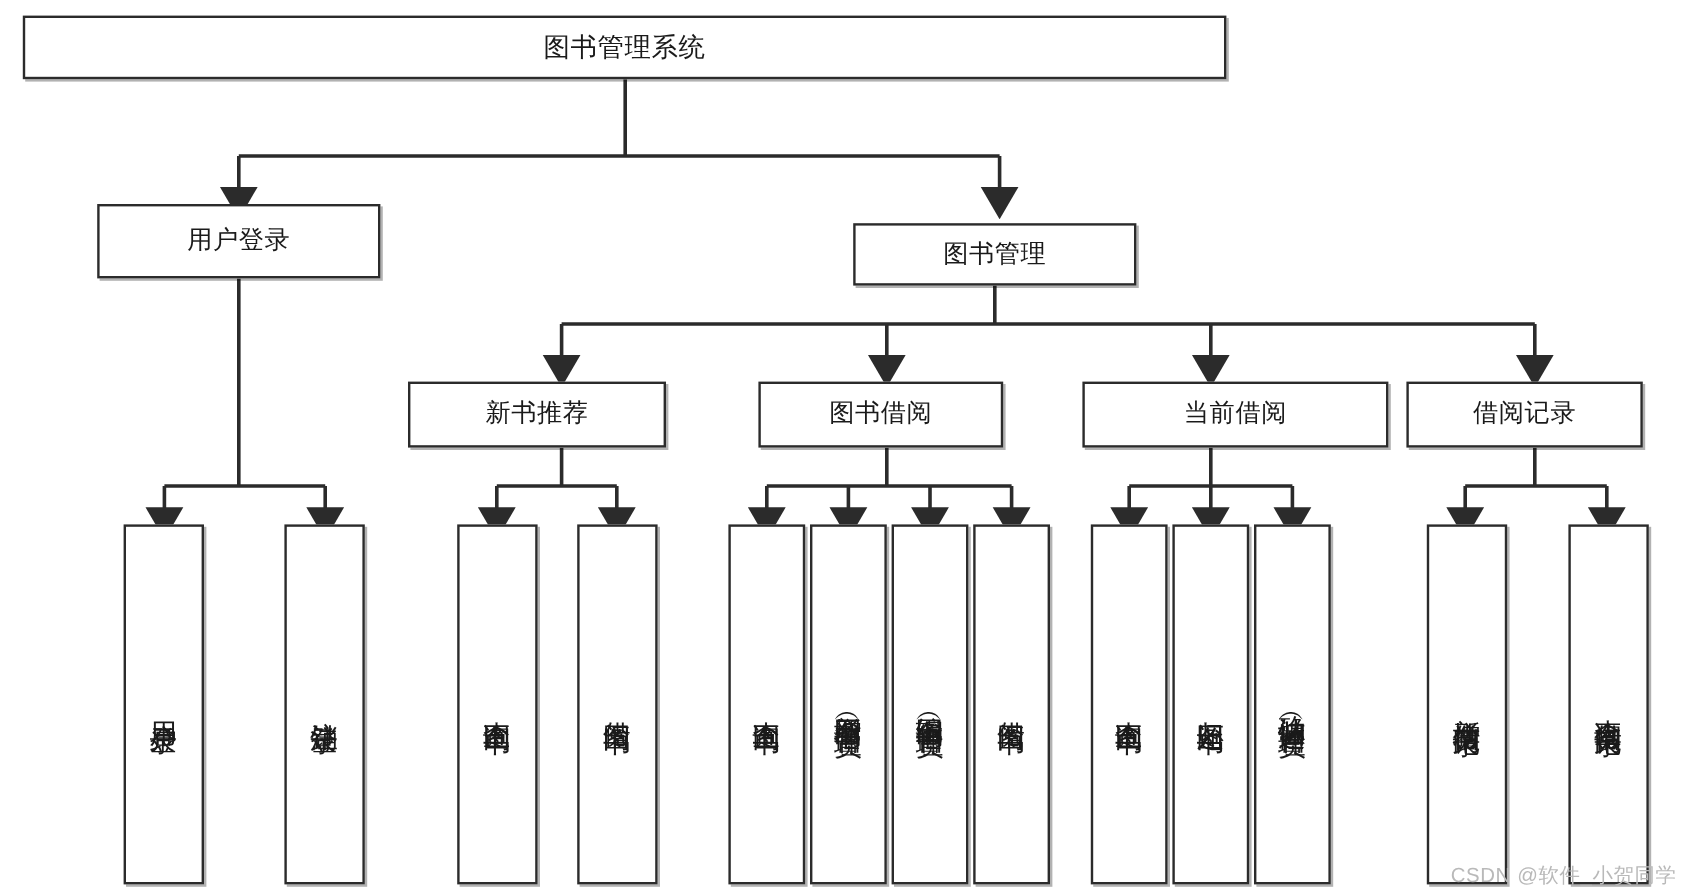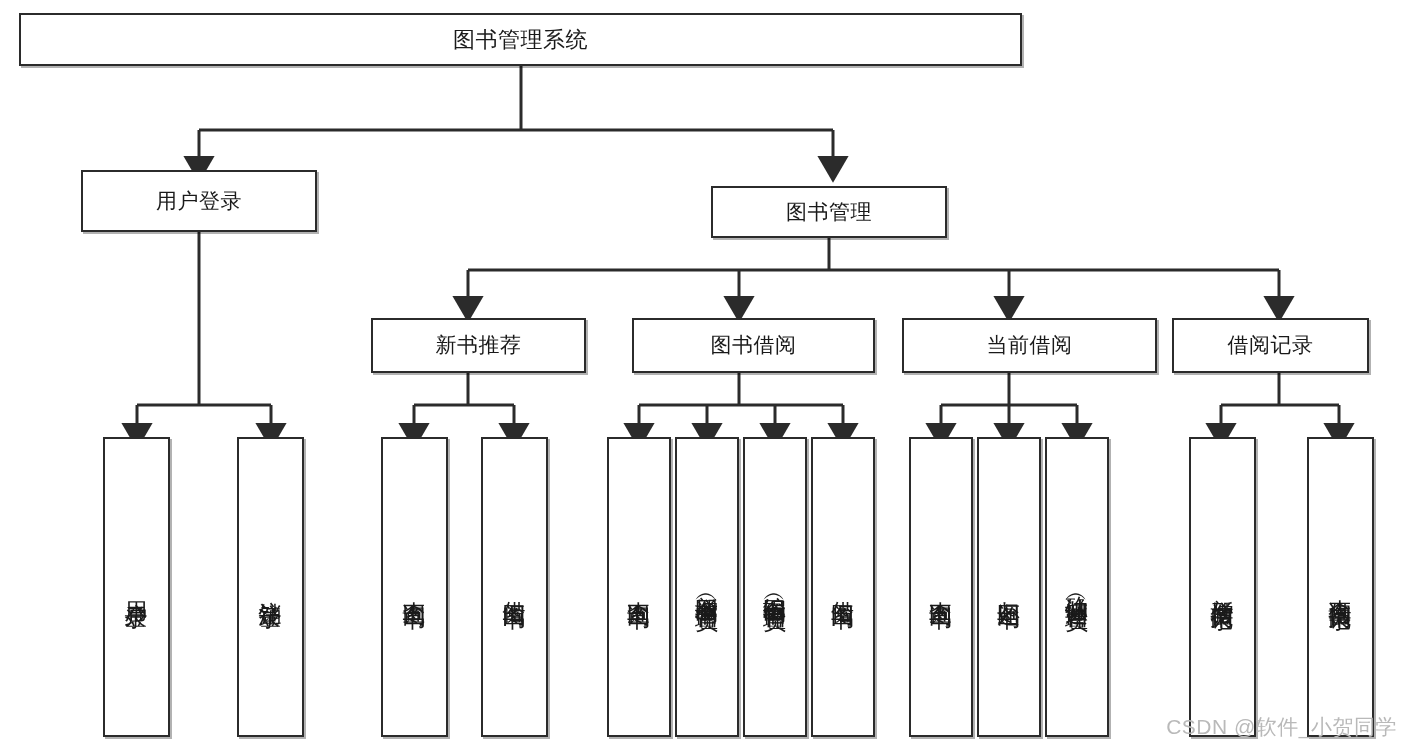--- a/index.html
+++ b/index.html
@@ -63,21 +63,21 @@
     font-size: 23px;
     line-height: 1.05;
     letter-spacing: 2px;
     white-space: nowrap;
     max-height: 100%;
   }
   .watermark {
     position: absolute;
     right: 8px;
     bottom: 6px;
-    font-size: 21px;
+    font-size: 17px;
     color: #b9b9b9;
     white-space: nowrap;
     letter-spacing: 0.5px;
   }
 </style>
 </head>
 <body>
 
 <div id="canvas">
 
@@ -138,25 +138,25 @@
   </div>
 
   <div class="node horiz" style="left:81px; top:170px; width:236px; height:62px;">
     <span class="node-label">用户登录</span>
   </div>
 
   <div class="node horiz" style="left:711px; top:170px; width:236px; height:52px;margin-top:16px;">
     <span class="node-label">图书管理</span>
   </div>
 
-  <div class="node horiz" style="left:371px; top:318px; width:215px; height:55px;">
+  <div class="node horiz" style="left:340px; top:318px; width:215px; height:55px;">
     <span class="node-label">新书推荐</span>
   </div>
 
-  <div class="node horiz" style="left:632px; top:318px; width:243px; height:55px;">
+  <div class="node horiz" style="left:632px; top:318px; width:204px; height:55px;">
     <span class="node-label">图书借阅</span>
   </div>
 
   <div class="node horiz" style="left:902px; top:318px; width:255px; height:55px;">
     <span class="node-label">当前借阅</span>
   </div>
 
   <div class="node horiz" style="left:1172px; top:318px; width:197px; height:55px;">
     <span class="node-label">借阅记录</span>
   </div>

